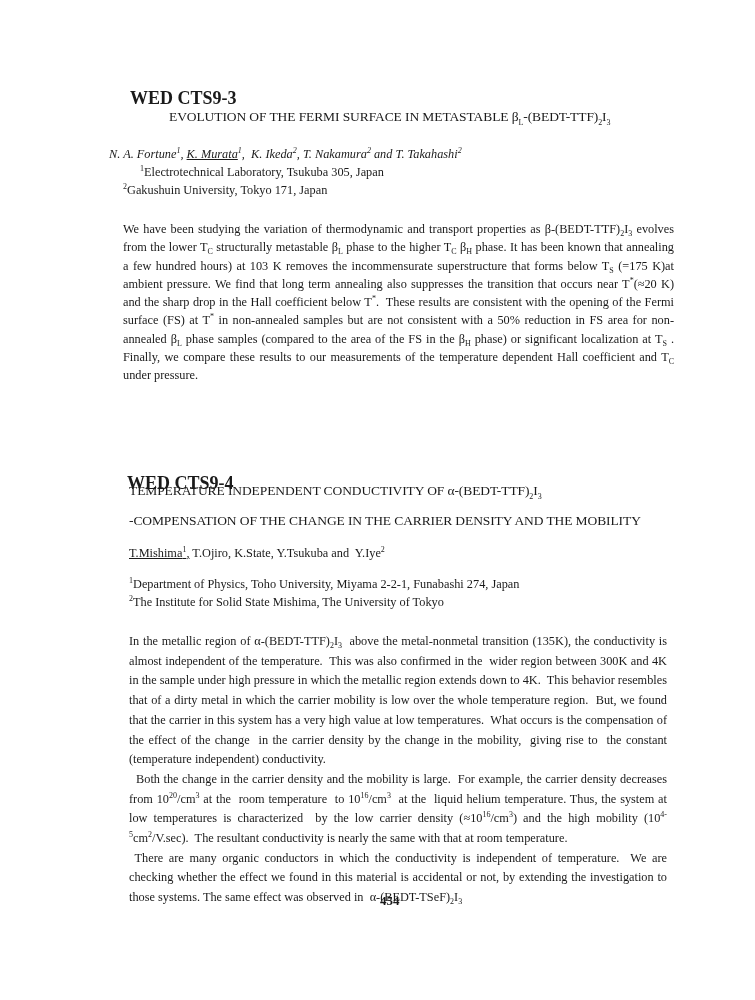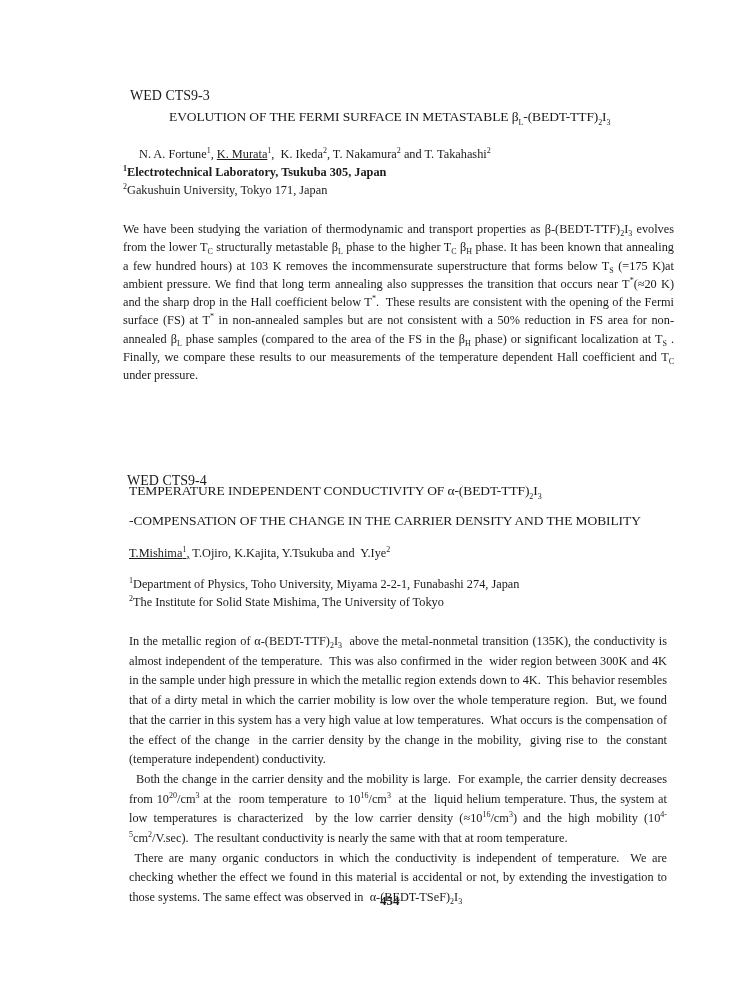--- a/index.html
+++ b/index.html
@@ -1,53 +1,53 @@
 <!DOCTYPE html>
 <html><head>
 <meta charset="utf-8">
 <style>
   html, body { margin: 0; padding: 0; background: #ffffff; }
   body { width: 755px; height: 1000px; position: relative; overflow: hidden;
          font-family: "Liberation Serif", "DejaVu Serif", serif; color: #1a1a1a; }
   .abs { position: absolute; }
-  .code { font-weight: normal; font-size: 14px; }
+  .code { font-weight: bold; font-size: 18px; }
   .title { font-size: 13.5px; letter-spacing: -0.1px; white-space: nowrap; }
   .line { font-size: 12.3px; white-space: nowrap; line-height: 18px; }
   .para { font-size: 12.3px; line-height: 18.3px; text-align: justify; text-align-last: left; }
   .para2 { font-size: 12.3px; line-height: 19.7px; text-align: justify; text-align-last: left; margin-top: 8px; }
   sub, sup { font-size: 8px; line-height: 0; }
   .u { text-decoration: underline; }
   .pageno { font-weight: bold; font-size: 13px; }
 </style>
 </head>
 <body>
 
 <div class="abs code" style="left:130px;top:88px;">WED  CTS9-3</div>
 <div class="abs title" style="left:123px;top:109px;margin-left:46px;">EVOLUTION OF THE FERMI SURFACE IN METASTABLE β<sub>L</sub>-(BEDT-TTF)<sub>2</sub>I<sub>3</sub></div>
 
-<div class="abs line" style="left:139px;top:145px;">
+<div class="abs line" style="left:109px;top:145px;font-style:italic;">
   <span>N. A. Fortune</span><sup>1</sup>,
   <span class="u">K. Murata</span><sup>1</sup>,&nbsp;
   <span>K. Ikeda</span><sup>2</sup>,
   <span>T. Nakamura</span><sup>2</sup> and
   <span>T. Takahashi</span><sup>2</sup>
 </div>
-<div class="abs line" style="left:123px;top:163px;font-weight:bold;"><sup>1</sup><span>Electrotechnical Laboratory, Tsukuba 305, Japan</span></div>
+<div class="abs line" style="left:140px;top:163px;"><sup>1</sup><span>Electrotechnical Laboratory, Tsukuba 305, Japan</span></div>
 <div class="abs line" style="left:123px;top:181px;"><sup>2</sup><span>Gakushuin University, Tokyo 171, Japan</span></div>
 
 <div class="abs para" style="left:123px;top:220px;width:551px;">We have been studying the variation of thermodynamic and transport properties as β-(BEDT-TTF)<sub>2</sub>I<sub>3</sub> evolves from the lower T<sub>C</sub> structurally metastable β<sub>L</sub> phase to the higher T<sub>C</sub> β<sub>H</sub> phase. It has been known that annealing a few hundred hours) at 103 K removes the incommensurate superstructure that forms below T<sub>S</sub> (=175 K)at ambient pressure. We find that long term annealing also suppresses the transition that occurs near T<sup>*</sup>(≈20 K) and the sharp drop in the Hall coefficient below T<sup>*</sup>.&nbsp; These results are consistent with the opening of the Fermi surface (FS) at T<sup>*</sup> in non-annealed samples but are not consistent with a 50% reduction in FS area for non-annealed β<sub>L</sub> phase samples (compared to the area of the FS in the β<sub>H</sub> phase) or significant localization at T<sub>S</sub> . Finally, we compare these results to our measurements of the temperature dependent Hall coefficient and T<sub>C</sub> under pressure.</div>
 
 <div class="abs code" style="left:127px;top:473px;">WED  CTS9-4</div>
 <div class="abs title" style="left:129px;top:483px;">TEMPERATURE INDEPENDENT CONDUCTIVITY OF α-(BEDT-TTF)<sub>2</sub>I<sub>3</sub></div>
 <div class="abs title" style="left:129px;top:513px;">-COMPENSATION OF THE CHANGE IN THE CARRIER DENSITY AND THE MOBILITY</div>
 
 <div class="abs line" style="left:129px;top:544px;">
   <span class="u"><span>T.Mishima</span><sup>1</sup>,</span>
   <span>T.Ojiro</span>,
-  <span>K.Kajita</span>,
+  <span>K.State</span>,
   <span>Y.Tsukuba</span> and&nbsp;
   <span>Y.Iye</span><sup>2</sup>
 </div>
 <div class="abs line" style="left:129px;top:575px;"><sup>1</sup><span>Department of Physics, Toho University, Miyama 2-2-1, Funabashi 274, Japan</span></div>
 <div class="abs line" style="left:129px;top:593px;"><sup>2</sup><span>The Institute for Solid State Mishima, The University of Tokyo</span></div>
 
 <div class="abs para2" style="left:129px;top:624px;width:538px;">
 <div>In the metallic region of α-(BEDT-TTF)<sub>2</sub>I<sub>3</sub>&nbsp; above the metal-nonmetal transition (135K), the conductivity is almost independent of the temperature.&nbsp; This was also confirmed in the&nbsp; wider region between 300K and 4K in the sample under high pressure in which the metallic region extends down to 4K.&nbsp; This behavior resembles that of a dirty metal in which the carrier mobility is low over the whole temperature region.&nbsp; But, we found that the carrier in this system has a very high value at low temperatures.&nbsp; What occurs is the compensation of the effect of the change&nbsp; in the carrier density by the change in the mobility,&nbsp; giving rise to&nbsp; the constant (temperature independent) conductivity.</div>
 <div>&nbsp; Both the change in the carrier density and the mobility is large.&nbsp; For example, the carrier density decreases from 10<sup>20</sup>/cm<sup>3</sup> at the&nbsp; room temperature&nbsp; to 10<sup>16</sup>/cm<sup>3</sup>&nbsp; at the&nbsp; liquid helium temperature. Thus, the system at low temperatures is characterized&nbsp; by the low carrier density (≈10<sup>16</sup>/cm<sup>3</sup>) and the high mobility (10<sup>4-5</sup>cm<sup>2</sup>/V.sec).&nbsp; The resultant conductivity is nearly the same with that at room temperature.</div>
 <div>&nbsp;There are many organic conductors in which the conductivity is independent of temperature.&nbsp; We are checking whether the effect we found in this material is accidental or not, by extending the investigation to those systems. The same effect was observed in&nbsp; α-(BEDT-TSeF)<sub>2</sub>I<sub>3</sub></div>

